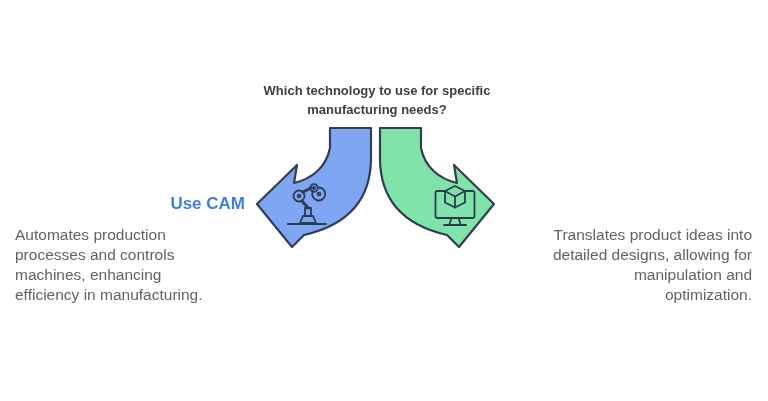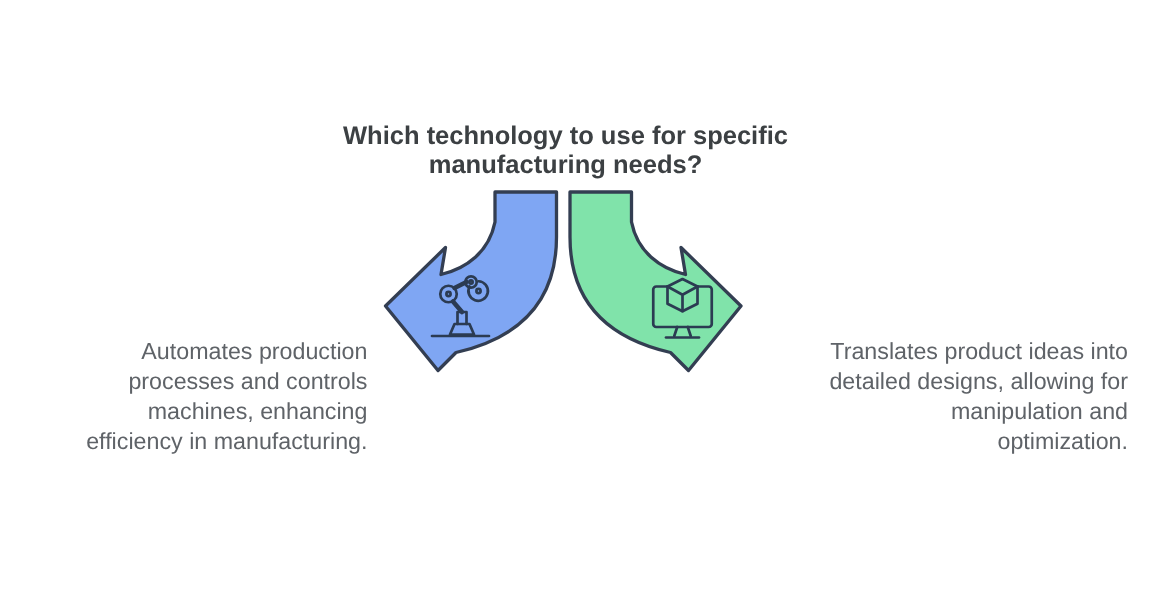--- a/index.html
+++ b/index.html
@@ -7,42 +7,42 @@
     position:relative;
     width:768px;height:401px;
     background:#ffffff;
     overflow:hidden;
     font-family:"Liberation Sans", sans-serif;
   }
   .title{
     position:absolute;
     left:177px;top:81px;width:400px;
     text-align:center;
-    font-size:17px;line-height:19px;font-weight:700;
+    font-size:13px;line-height:19px;font-weight:700;
     color:#3C4043;
     white-space:pre-line;
   }
   .arrows-svg{
     position:absolute;
     left:248px;top:120px;
     width:256px;height:140px;
   }
   .side-label{
     position:absolute;top:194px;
     font-size:17px;font-weight:700;line-height:19px;
   }
   .label-cam{right:523px;color:#3F7DE0;text-align:right;}
   .label-cad{left:512px;color:#3FC380;text-align:left;}
   .desc{
     position:absolute;top:225px;
     font-size:15.5px;line-height:20px;
     color:#5F6368;
     white-space:pre-line;
   }
-  .desc-cam{right:523px;width:230px;text-align:right;}
+  .desc-cam{right:523px;width:230px;text-align:left;}
   .desc-cad{left:512px;width:240px;text-align:right;}
 </style>
 </head>
 <body>
 
 <div class="stage">
 
   <div class="title">Which technology to use for specific
 manufacturing needs?</div>
 
@@ -76,20 +76,21 @@
 
     <g stroke="#2B3B52" fill="none" stroke-width="1.8" stroke-linecap="round" stroke-linejoin="round">
       <rect x="187.5" y="71" width="39" height="27" rx="2"></rect>
       <path d="M 207 66 L 217 71 L 217 82.5 L 207 87.5 L 197 82.5 L 197 71 Z" fill="#80E3AA"></path>
       <path d="M 197 71 L 207 76.5 L 217 71 M 207 76.5 L 207 87.5"></path>
       <path d="M 203.5 98 L 201.5 104 M 210.5 98 L 212.5 104"></path>
       <line x1="196" y1="105" x2="218" y2="105"></line>
     </g>
   </svg>
 
+  <div class="side-label label-cam" style="color: rgb(63, 125, 224);">Use CAM</div>
 
   <div class="desc desc-cam">Automates production
 processes and controls
 machines, enhancing
 efficiency in manufacturing.</div>
 
 
   <div class="desc desc-cad">Translates product ideas into
 detailed designs, allowing for
 manipulation and

